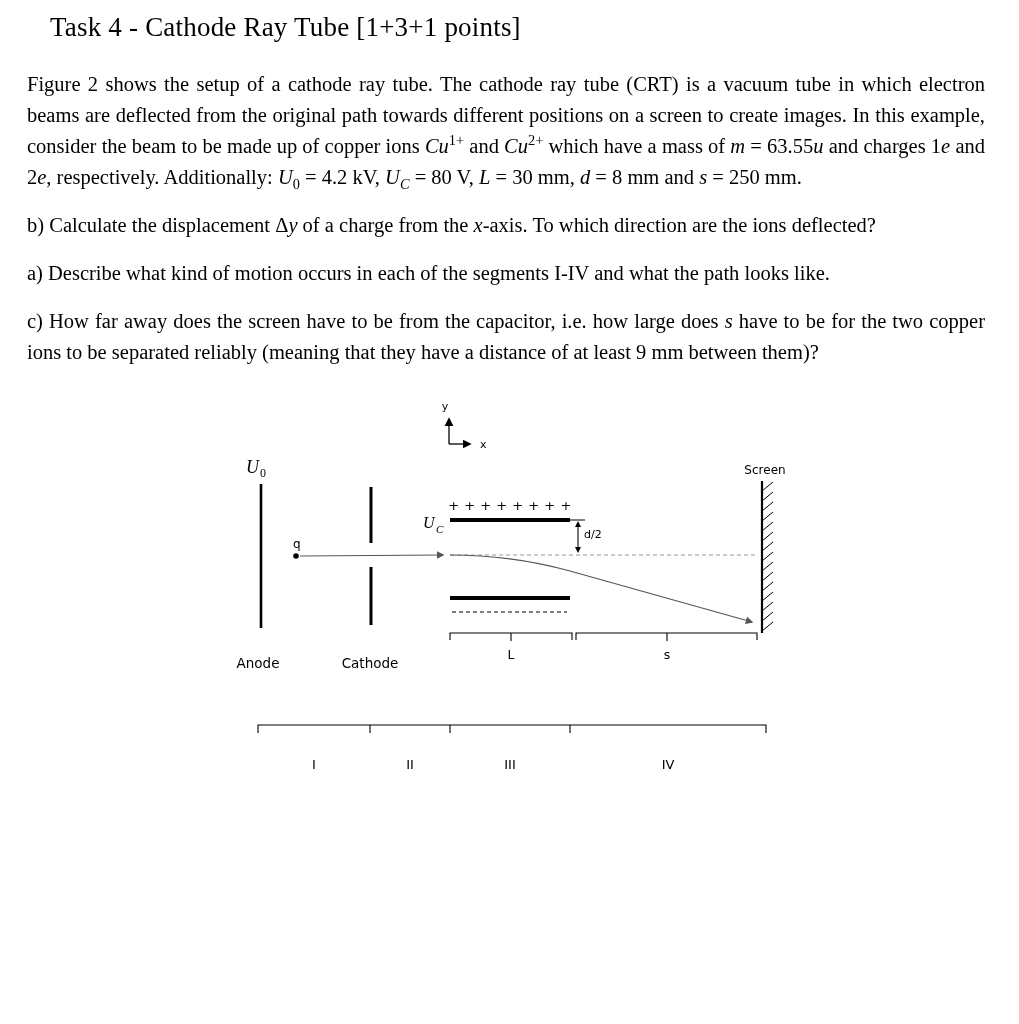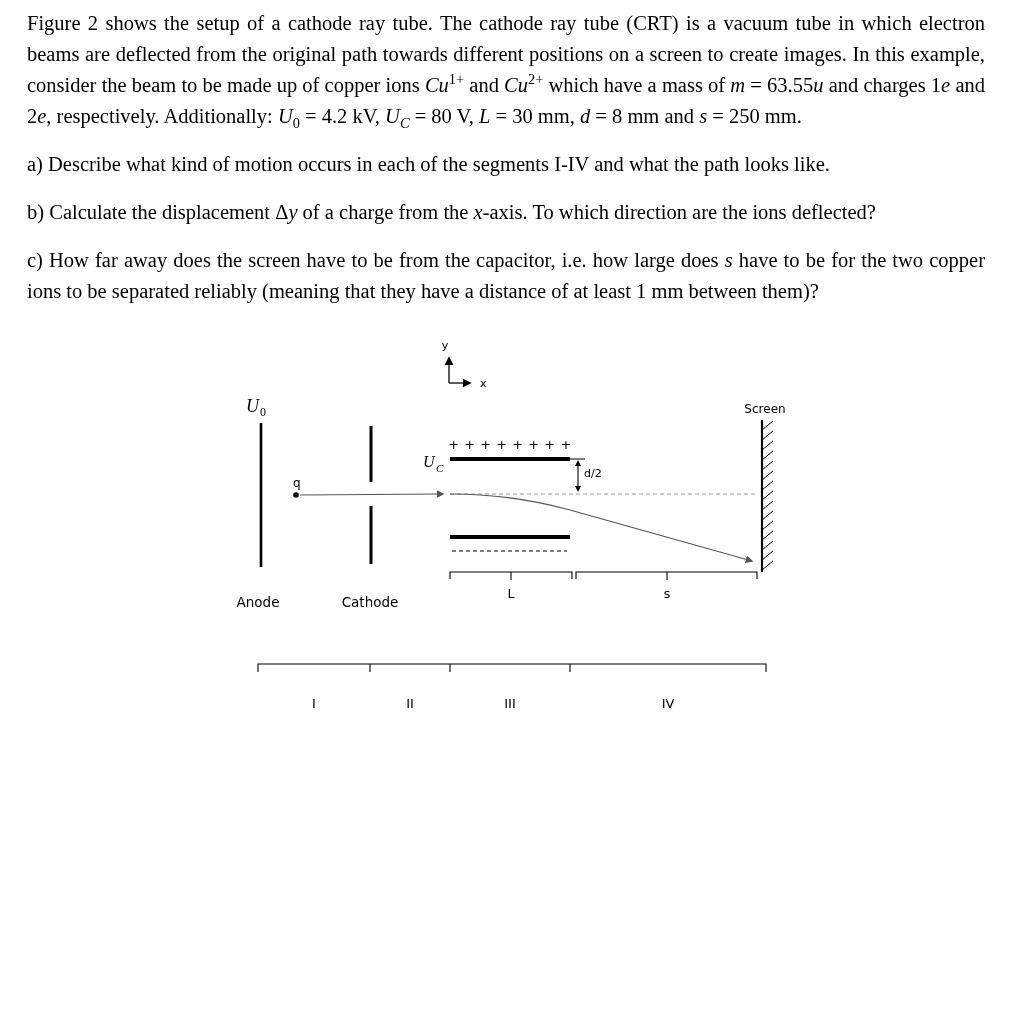--- a/index.html
+++ b/index.html
@@ -26,28 +26,29 @@
   svg { display:block; }
   svg text { font-family:"DejaVu Sans","Liberation Sans",sans-serif; fill:#000; }
   svg text.mathit { font-family:"Liberation Serif",serif; font-style:italic; }
   svg text.mathrm { font-family:"Liberation Serif",serif; }
 </style>
 </head>
 <body>
 
 <div class="doc">
 
+  <h1 class="page-title">Task 4 - Cathode Ray Tube [1+3+1 points]</h1>
 
   <p class="body-par"><span>Figure 2 shows the setup of a cathode ray tube. The cathode ray tube (CRT) is a vacuum tube in which electron beams are deflected from the original path towards different positions on a screen to create images. In this example, consider the beam to be made up of copper ions </span><i>Cu</i><sup>1+</sup><span> and </span><i>Cu</i><sup>2+</sup><span> which have a mass of </span><i>m</i><span> = 63.55</span><i>u</i><span> and charges 1</span><i>e</i><span> and 2</span><i>e</i><span>, respectively. Additionally: </span><i>U</i><sub>0</sub><span> = 4.2 kV, </span><i>U</i><sub class="it">C</sub><span> = 80 V, </span><i>L</i><span> = 30 mm, </span><i>d</i><span> = 8 mm and </span><i>s</i><span> = 250 mm.</span></p>
 
+  <p class="body-par"><span>b) Calculate the displacement Δ</span><i>y</i><span> of a charge from the </span><i>x</i><span>-axis. To which direction are the ions deflected?</span></p>
+
   <p class="body-par"><span>a) Describe what kind of motion occurs in each of the segments I-IV and what the path looks like.</span></p>
 
-  <p class="body-par"><span>b) Calculate the displacement Δ</span><i>y</i><span> of a charge from the </span><i>x</i><span>-axis. To which direction are the ions deflected?</span></p>
-
-  <p class="body-par"><span>c) How far away does the screen have to be from the capacitor, i.e. how large does </span><i>s</i><span> have to be for the two copper ions to be separated reliably (meaning that they have a distance of at least 1 mm between them)?</span></p>
+  <p class="body-par"><span>c) How far away does the screen have to be from the capacitor, i.e. how large does </span><i>s</i><span> have to be for the two copper ions to be separated reliably (meaning that they have a distance of at least 9 mm between them)?</span></p>
 
   <figure class="crt">
     <svg width="1019" height="398" viewBox="0 552 1019 398" xmlns="http://www.w3.org/2000/svg">
       <defs>
         <marker id="arrB" viewBox="0 0 8 8" refX="6.5" refY="4" markerWidth="7" markerHeight="7" orient="auto">
           <path d="M0,0 L8,4 L0,8 Z" fill="#000"></path>
         </marker>
         <marker id="arrG" viewBox="0 0 8 8" refX="6.5" refY="4" markerWidth="7" markerHeight="7" orient="auto">
           <path d="M0,0 L8,4 L0,8 Z" fill="#555"></path>
         </marker>

